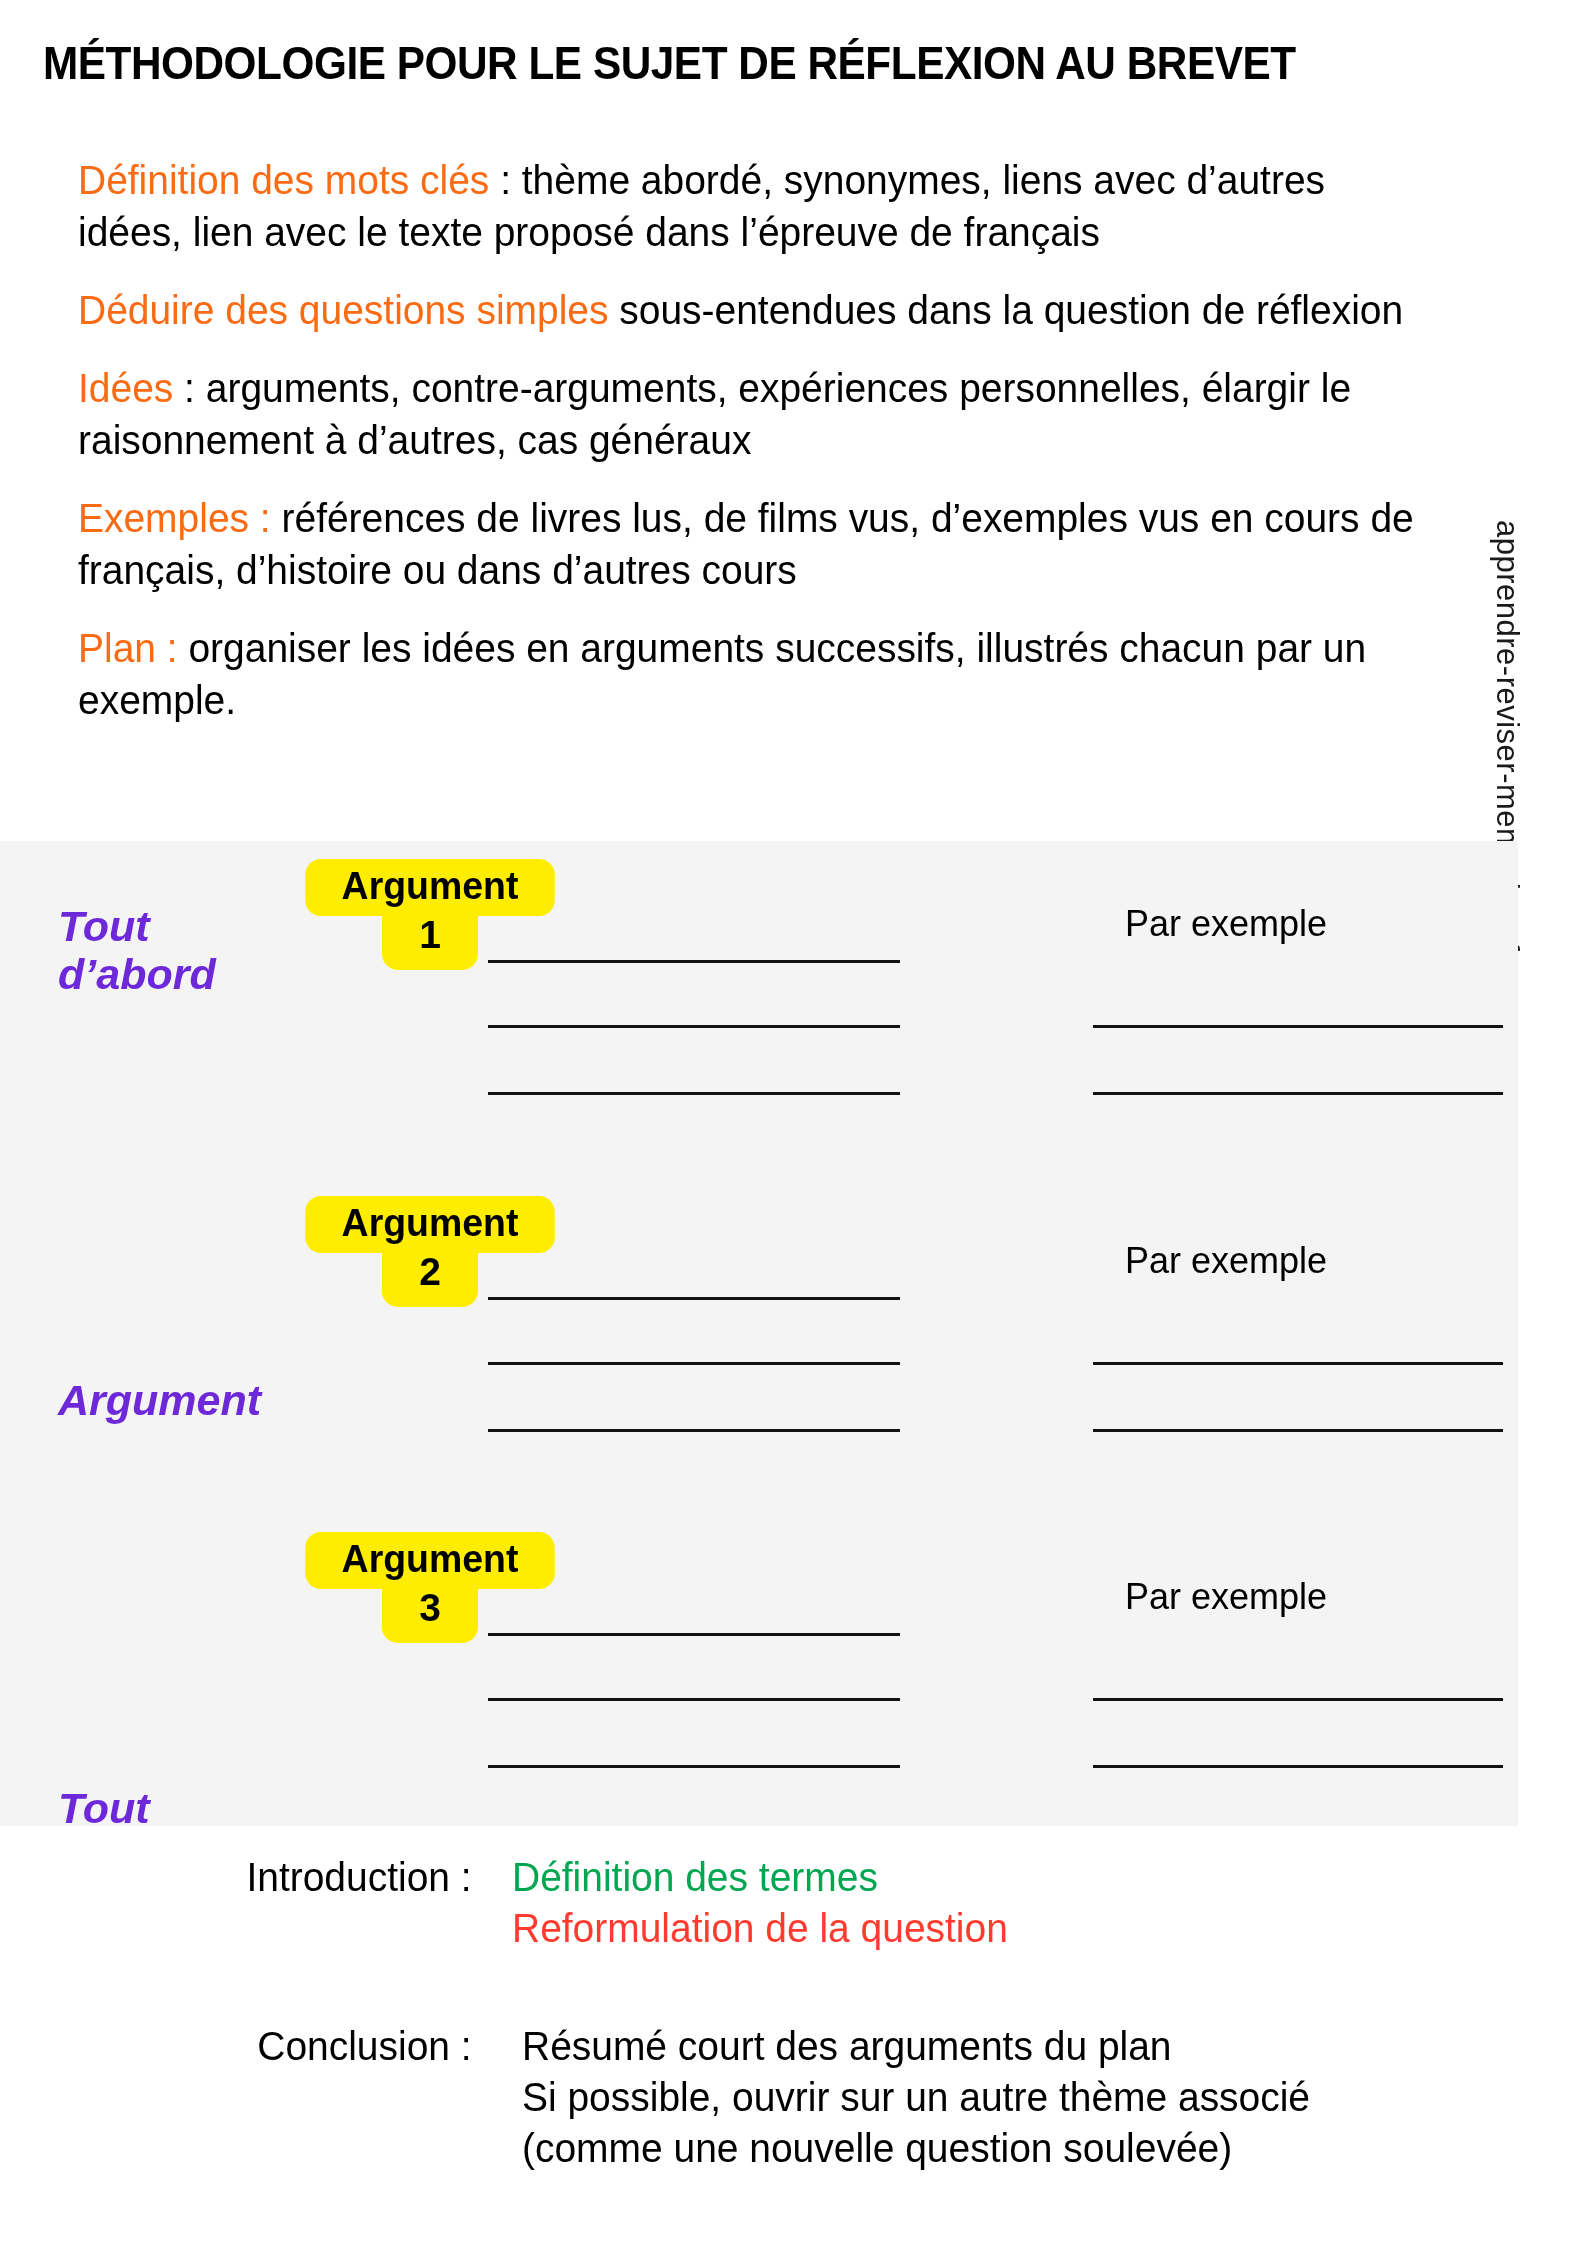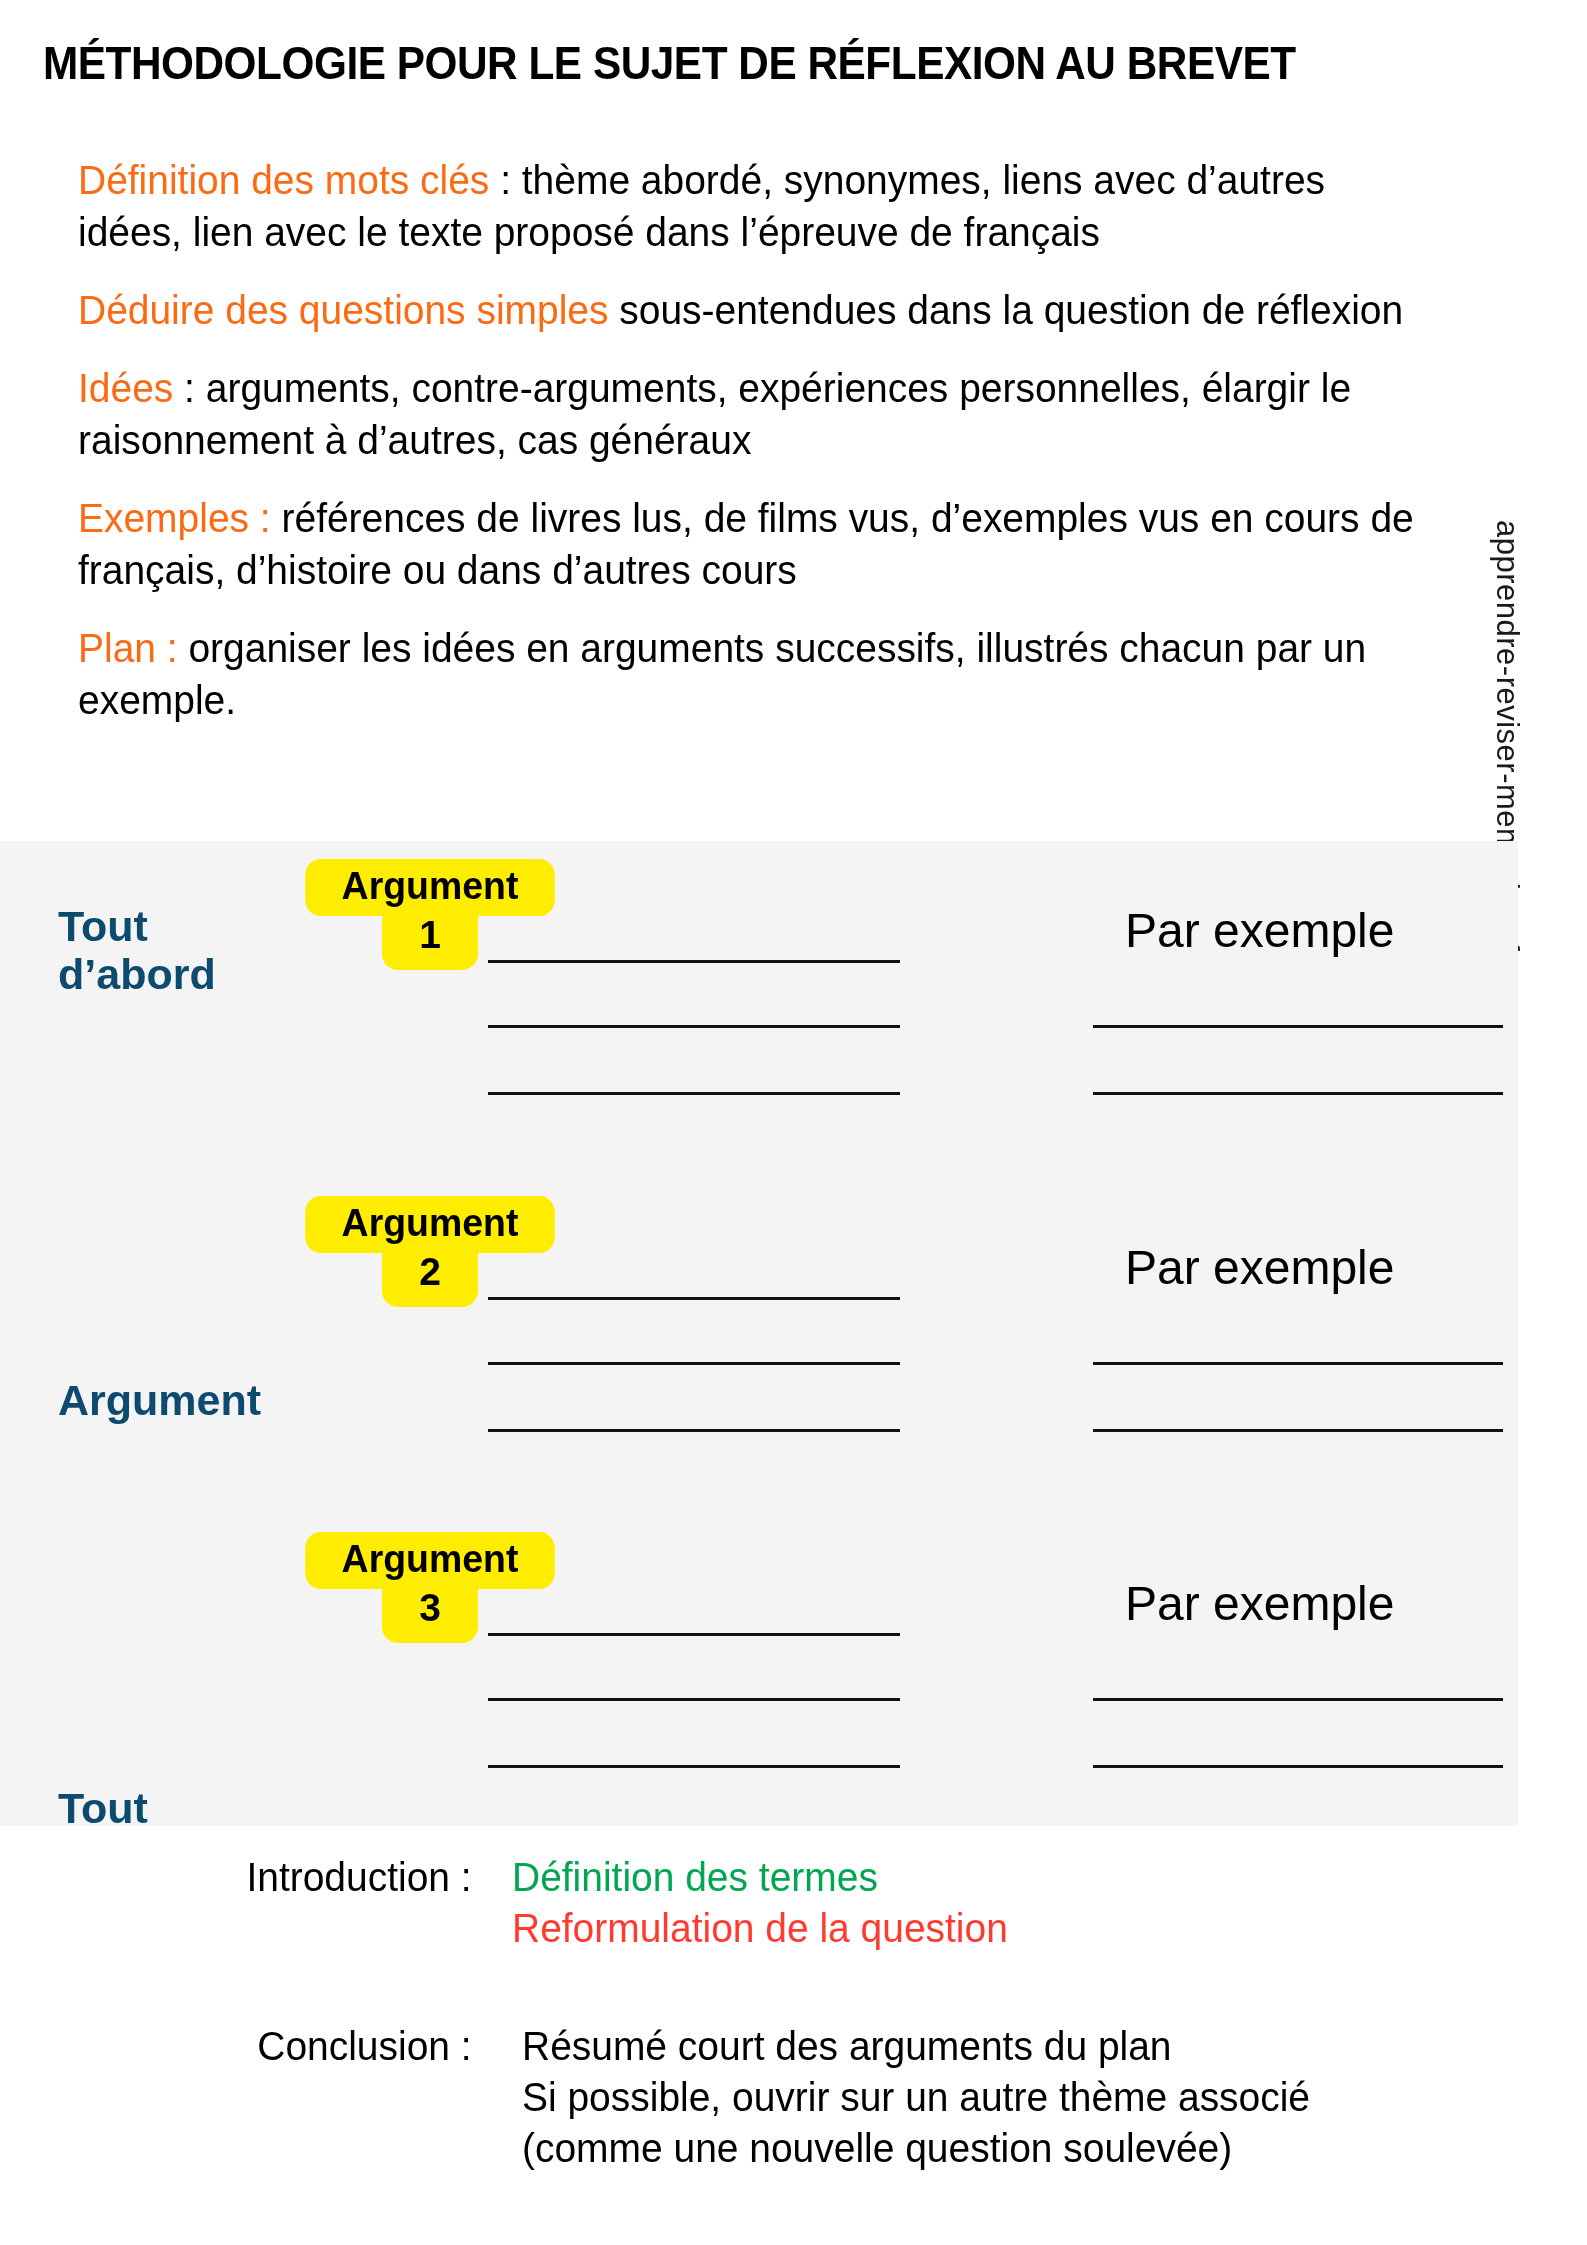--- a/index.html
+++ b/index.html
@@ -90,21 +90,22 @@
 
   
   .connector {
     position: absolute;
     left: 58px;
     width: 240px;
     font-family: "Liberation Sans", sans-serif;
     font-weight: bold;
     font-size: 43px;
     line-height: 48px;
-    color: #0c4a6e;
+    color: #6d28d9;
+    font-style: italic;
   }
   .row-1 .connector { top: 61px; }
   .row-2 .connector { top: 198px; }
   .row-3 .connector { top: 270px; }
 
   
   .arg-tag {
     position: absolute;
     left: 300px;
     top: 18px;
@@ -145,21 +146,21 @@
     border-top: 3px solid #111111;
   }
   .rule-left { left: 488px; width: 412px; }
   .rule-right { left: 1093px; width: 410px; }
 
   
   .par-ex {
     position: absolute;
     left: 1125px;
     font-family: "Liberation Sans", sans-serif;
-    font-size: 48px;
+    font-size: 36px;
     color: #000000;
     white-space: nowrap;
   }
 
   
   .bottom {
     position: absolute;
     left: 0;
     top: 1852px;
     width: 1587px;

